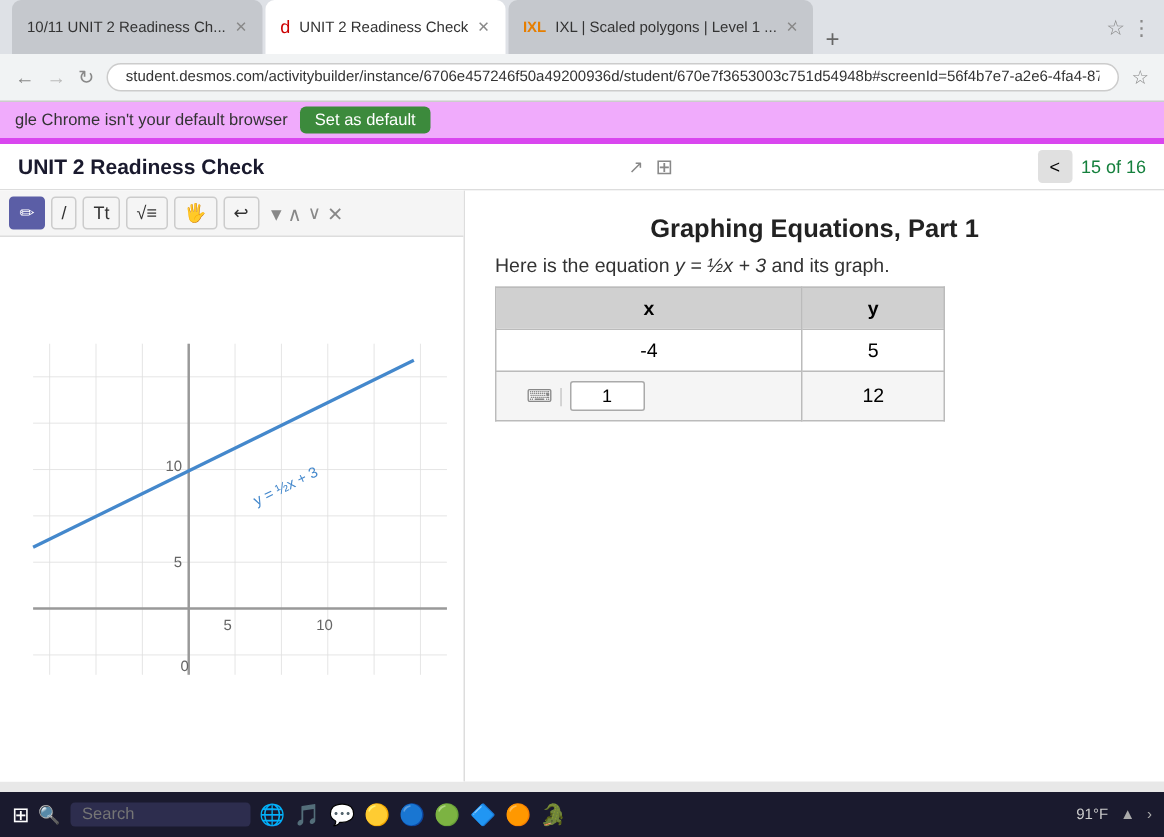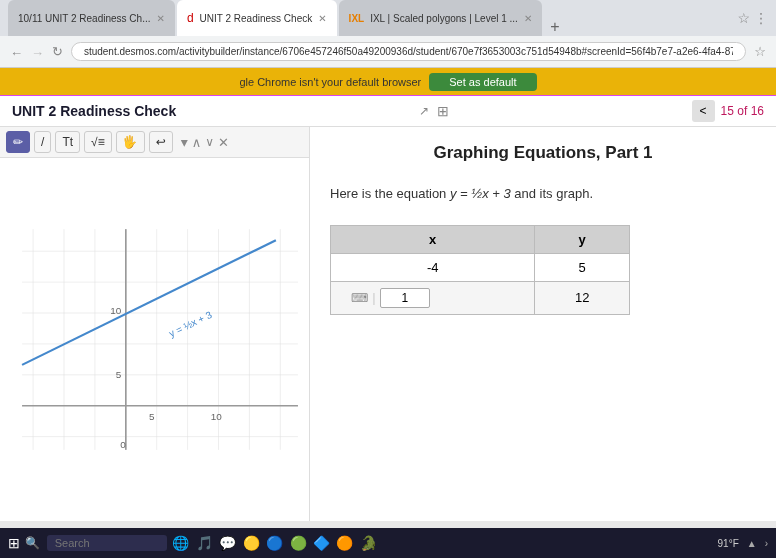--- a/index.html
+++ b/index.html
@@ -10,48 +10,48 @@
     .tab { display: flex; align-items: center; background: #c5c8cd; border-radius: 6px 6px 0 0; padding: 6px 10px; font-size: 11px; color: #333; gap: 6px; height: 36px; }
     .tab.active { background: #fff; }
     .tab-close { color: #888; font-size: 10px; cursor: pointer; }
     .tab-add { background: none; border: none; font-size: 16px; color: #666; cursor: pointer; padding: 0 6px; }
     .tabs-row { display: flex; align-items: flex-end; flex: 1; gap: 2px; }
 
     .address-bar { background: #f1f3f4; height: 32px; display: flex; align-items: center; padding: 0 10px; gap: 8px; border-bottom: 1px solid #ccc; }
     .address-input { flex: 1; background: white; border: 1px solid #ccc; border-radius: 12px; padding: 3px 12px; font-size: 11px; color: #333; }
 
     
-    .chrome-bar { background: #eab308; height: 28px; display: flex; align-items: center; padding: 0 10px; gap: 8px; border-bottom: 1px solid #d946ef; font-size: 11px; color: #333; justify-content: center; }
-    .set-default-btn { background: #3c8a3c; color: white; border: none; border-radius: 4px; padding: 3px 20px; font-size: 11px; cursor: pointer; }
+    .chrome-bar { background: #f0abfc; height: 28px; display: flex; align-items: center; padding: 0 10px; gap: 8px; border-bottom: 4px solid #d946ef; font-size: 11px; color: #333; }
+    .set-default-btn { background: #3c8a3c; color: white; border: none; border-radius: 4px; padding: 3px 10px; font-size: 11px; cursor: pointer; }
 
     
     .activity-header { background: white; display: flex; align-items: center; justify-content: space-between; padding: 4px 12px; border-bottom: 1px solid #ddd; }
     .activity-title-block { display: flex; flex-direction: column; }
     .activity-title { font-size: 14px; font-weight: bold; color: #1a1a2e; }
     .activity-student { font-size: 11px; color: #666; }
     .nav-buttons { display: flex; align-items: center; gap: 6px; }
     .nav-btn { background: #e0e0e0; border: none; border-radius: 3px; padding: 4px 8px; cursor: pointer; font-size: 12px; }
-    .page-count { font-size: 12px; color: #be185d; }
+    .page-count { font-size: 12px; color: #15803d; }
     .header-icons { display: flex; gap: 8px; align-items: center; }
 
     
     .main-content { display: flex; background: white; height: calc(558px - 36px - 32px - 28px - 38px - 30px); }
 
     
     .graph-panel { width: 310px; background: white; border-right: 1px solid #ddd; display: flex; flex-direction: column; }
     .toolbar { display: flex; align-items: center; padding: 4px 6px; gap: 4px; background: #f5f5f5; border-bottom: 1px solid #ddd; }
     .tool-btn { background: none; border: 1px solid #ccc; border-radius: 3px; padding: 3px 6px; cursor: pointer; font-size: 12px; color: #333; }
     .tool-btn.active { background: #5b5ea6; color: white; border-color: #5b5ea6; }
     .graph-area { flex: 1; position: relative; overflow: hidden; }
 
     
     .graph-svg { width: 100%; height: 100%; }
 
     
-    .right-panel { flex: 1; padding: 16px 20px; display: flex; flex-direction: column; gap: 17px; }
+    .right-panel { flex: 1; padding: 16px 20px; display: flex; flex-direction: column; gap: 0; }
     .problem-title { font-size: 17px; font-weight: 600; color: #222; text-align: center; margin-bottom: 4px; }
     .equation-text { font-size: 13px; color: #333; line-height: 1.5; }
 
     .table-section { margin-top: 4px; }
     .eq-table { border-collapse: collapse; width: 300px; }
     .eq-table th { background: #d0d0d0; border: 1px solid #bbb; padding: 6px 20px; text-align: center; font-size: 13px; font-weight: 600; }
     .eq-table td { border: 1px solid #bbb; padding: 6px 20px; text-align: center; font-size: 13px; background: white; }
     .eq-table tr:nth-child(2) td { background: #f5f5f5; }
     .input-cell { display: flex; align-items: center; gap: 4px; }
     .cell-input { width: 50px; border: 1px solid #aaa; border-radius: 2px; padding: 2px 4px; font-size: 12px; text-align: center; }

